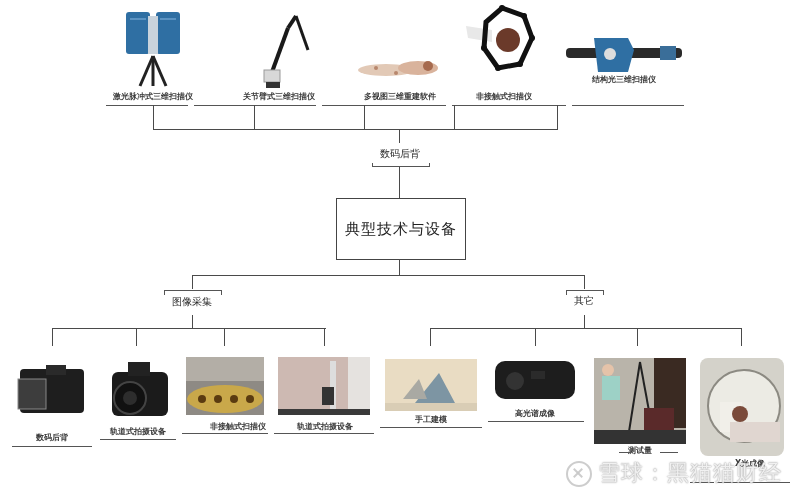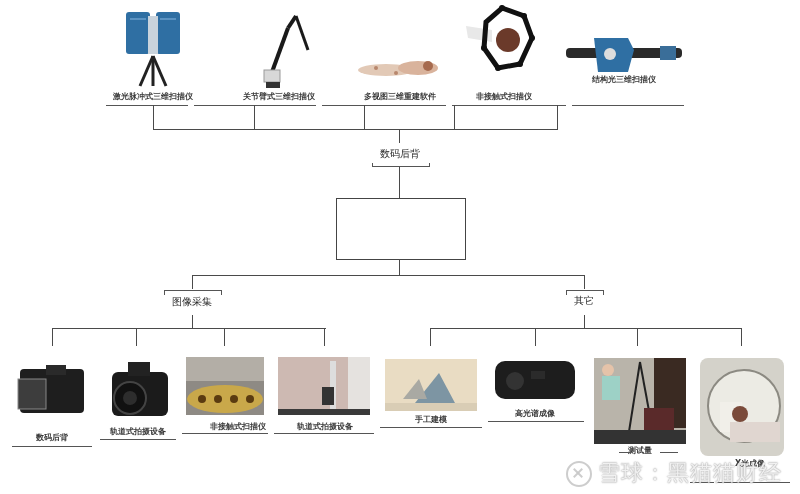--- a/index.html
+++ b/index.html
@@ -87,20 +87,21 @@
 <div class="ln" style="left:454px;top:105px;width:1px;height:24px"></div>
 <div class="ln" style="left:557px;top:105px;width:1px;height:24px"></div>
 <div class="ln" style="left:153px;top:129px;width:405px;height:1px"></div>
 <div class="ln" style="left:399px;top:129px;width:1px;height:14px"></div>
 
 <div class="cat" style="left:360px;top:147px;width:80px">数码后背</div>
 <div class="bracket" style="left:372px;top:163px;width:56px;border-top:none;border-bottom:1px solid #555;height:3px"></div>
 <div class="ln" style="left:399px;top:167px;width:1px;height:31px"></div>
 
 <div class="root">
+  <span>典型技术与设备</span>
 </div>
 
 <div class="ln" style="left:399px;top:259px;width:1px;height:16px"></div>
 <div class="ln" style="left:192px;top:275px;width:393px;height:1px"></div>
 <div class="ln" style="left:192px;top:275px;width:1px;height:14px"></div>
 <div class="ln" style="left:584px;top:275px;width:1px;height:14px"></div>
 
 <div class="bracket" style="left:164px;top:290px;width:56px"></div>
 <div class="cat" style="left:152px;top:295px;width:80px">图像采集</div>
 <div class="ln" style="left:192px;top:315px;width:1px;height:14px"></div>

